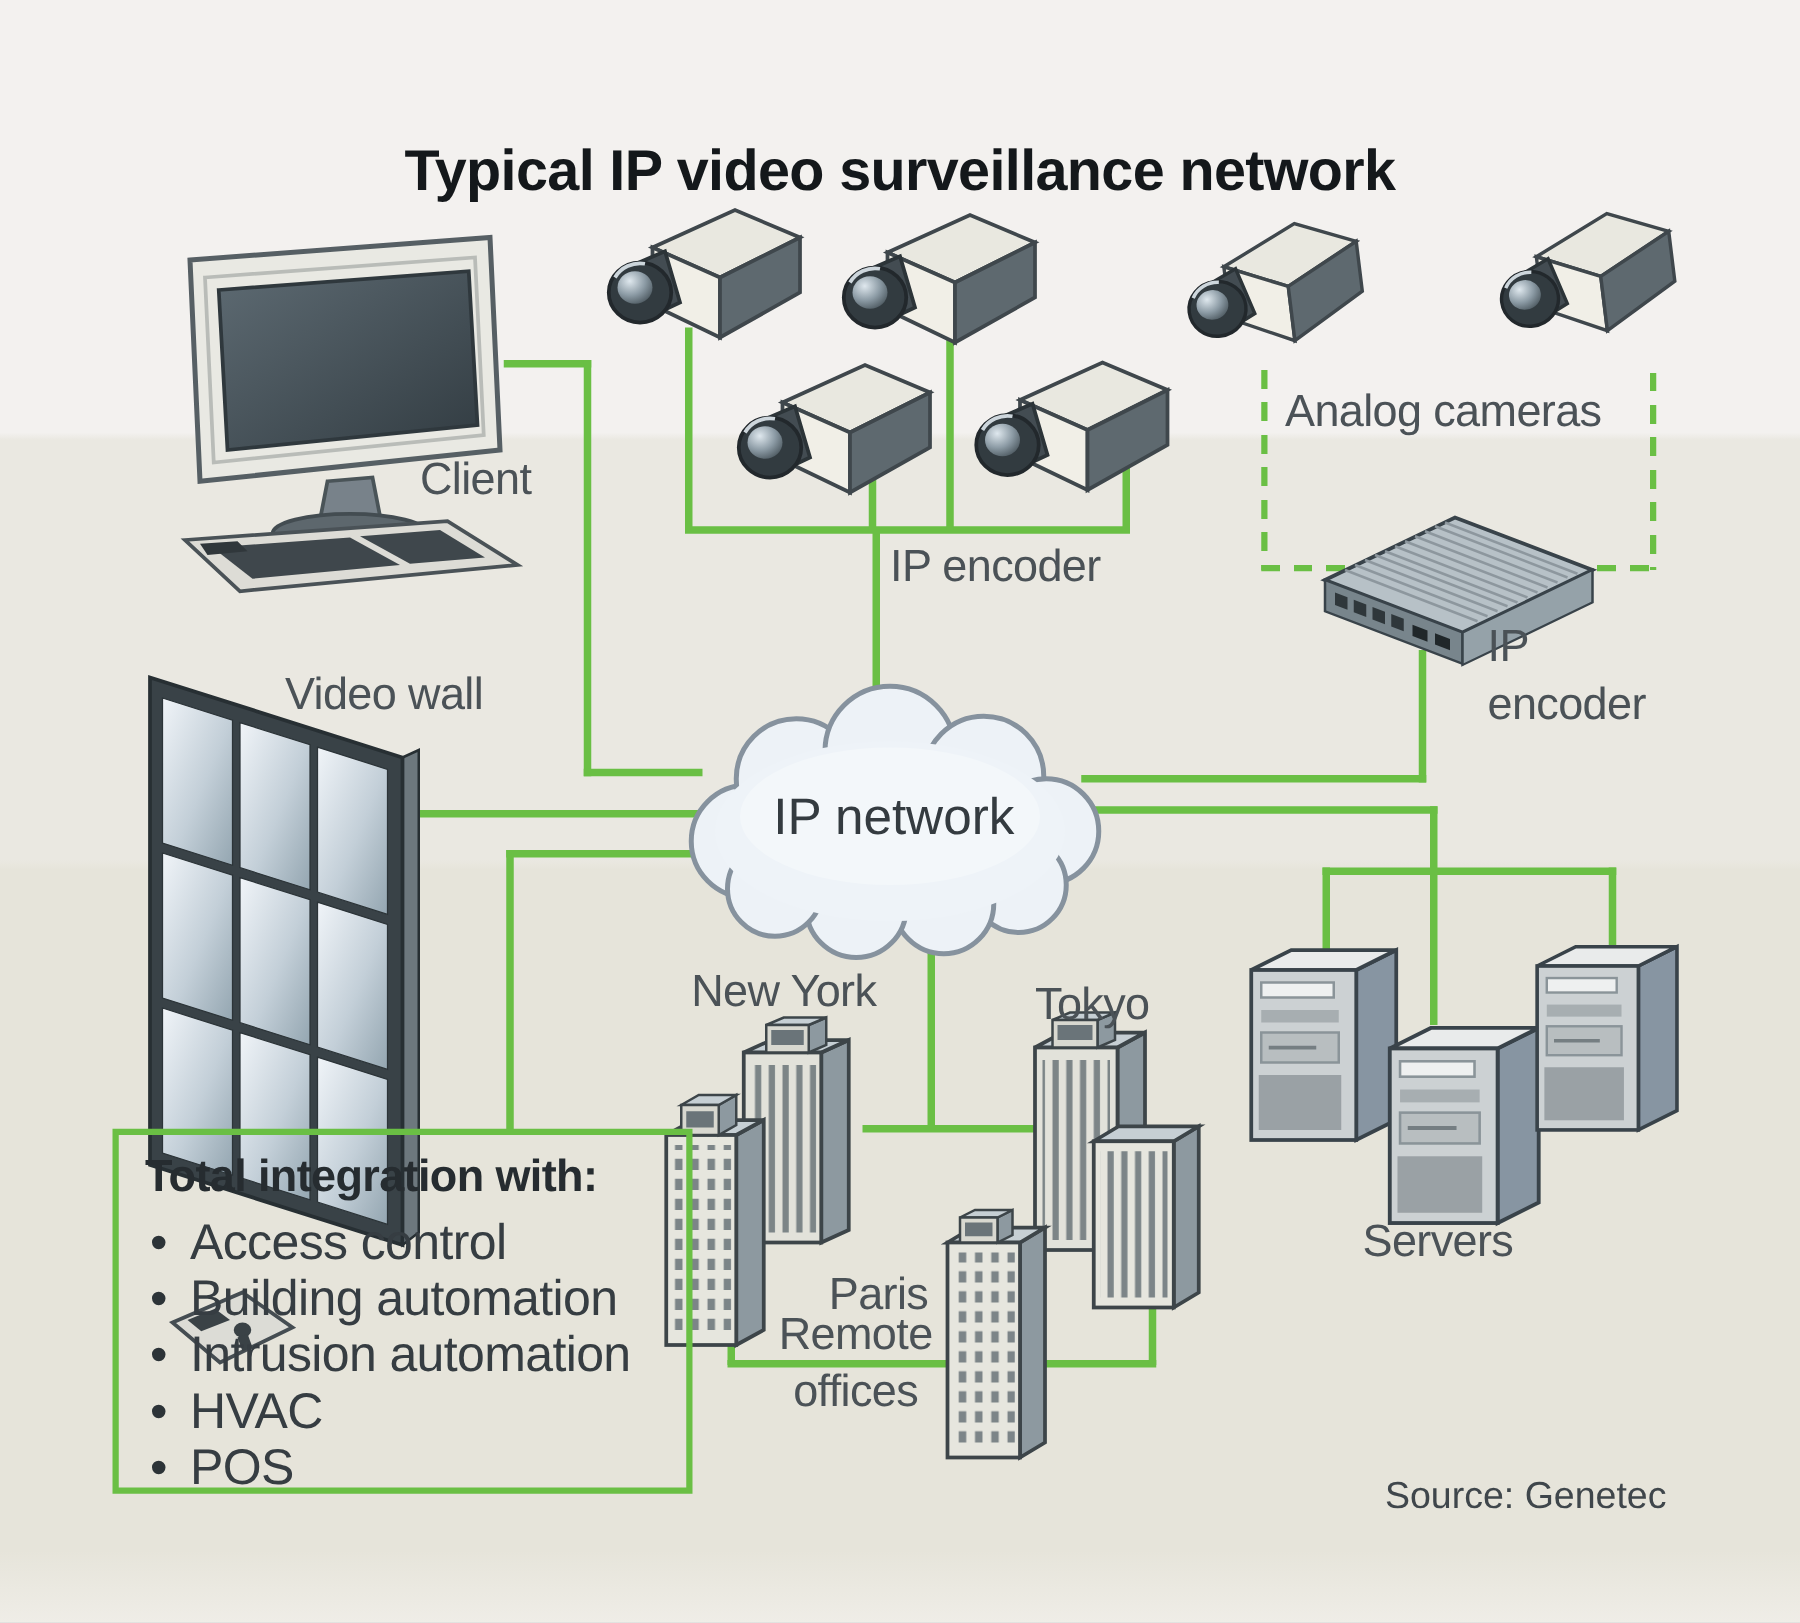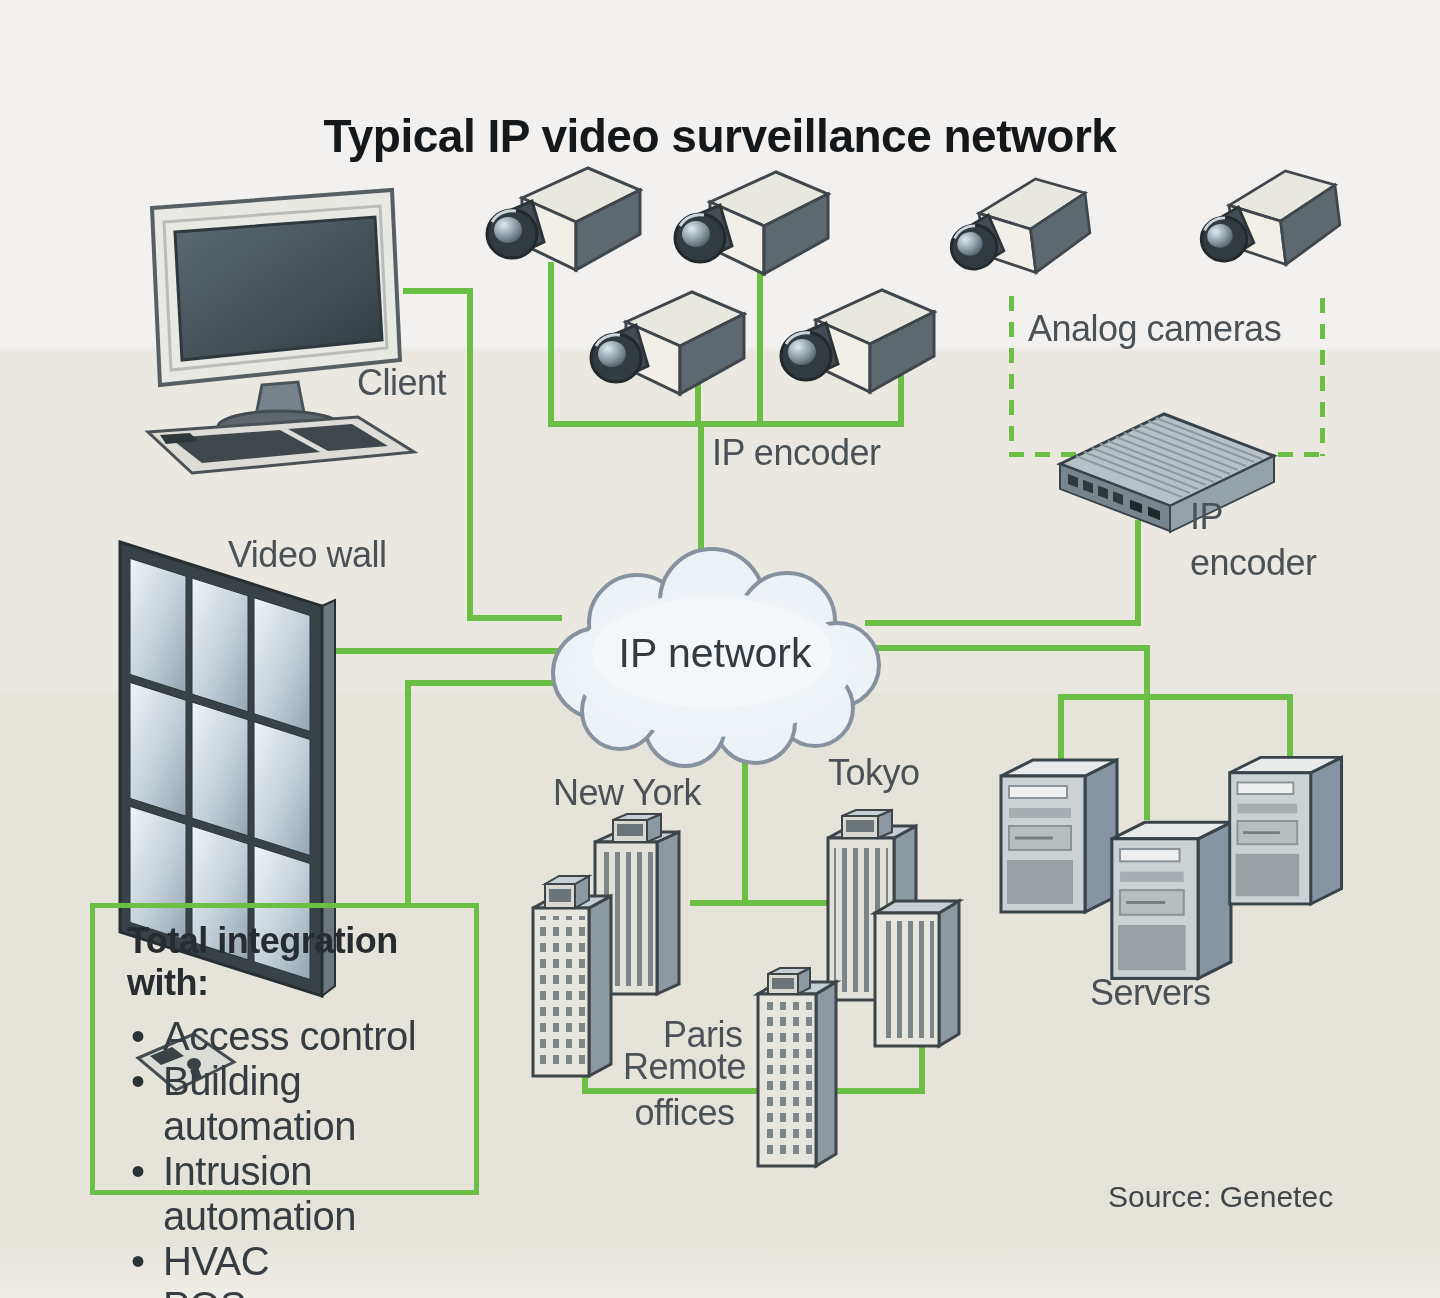--- a/index.html
+++ b/index.html
@@ -16,22 +16,22 @@
   .dashh{position:absolute;height:5px;background:repeating-linear-gradient(to right,#6abf44 0 15px,transparent 15px 26px);}
   .dev{position:absolute;}
   .lbl{position:absolute;color:#4b5257;font-size:36px;font-weight:500;letter-spacing:-0.5px;white-space:pre-line;}
   .title{
     position:absolute;left:0;right:0;top:78px;text-align:center;
     font-size:46px;font-weight:bold;color:#14181b;letter-spacing:-0.5px;
   }
   .cloud-lbl{position:absolute;left:520px;top:630px;width:390px;text-align:center;
     font-size:41px;color:#343b40;font-weight:400;}
   .intbox{
-    position:absolute;left:90px;top:903px;width:389px;height:292px;
-    border:5px solid #6abf44;box-sizing:border-box;padding:12px 0 0 32px;
+    position:absolute;left:90px;top:903px;width:464px;height:292px;
+    border:5px solid #6abf44;box-sizing:border-box;padding:12px 0 0 21px;
   }
   .intbox h3{margin:0 0 10px 0;font-size:36px;font-weight:bold;color:#262c30;letter-spacing:-0.5px;}
   .intbox ul{margin:0;padding:0;list-style:none;}
   .intbox li{position:relative;padding-left:36px;font-size:40px;color:#363d42;line-height:45px;letter-spacing:-0.5px;}
   .intbox li::before{content:"\2022";position:absolute;left:4px;top:0;color:#2c3337;}
   .source{position:absolute;left:1108px;top:1180px;font-size:30px;color:#3f464b;}
 </style>
 </head>
 <body>
 
@@ -271,29 +271,29 @@
     <rect x="6" y="28" width="58" height="172" fill="#e6e6de" stroke="#3d4549" stroke-width="3"></rect>
     <rect x="10" y="36" width="50" height="158" fill="url(#winpat)"></rect>
     <polygon points="46,8 58,2 58,22 46,28" fill="#8d99a0" stroke="#3d4549" stroke-width="2"></polygon>
     <polygon points="16,8 28,2 58,2 46,8" fill="#c6cfd4" stroke="#3d4549" stroke-width="2"></polygon>
     <rect x="16" y="8" width="30" height="20" fill="#d8d8d0" stroke="#3d4549" stroke-width="2"></rect>
     <rect x="20" y="12" width="22" height="11" fill="#6a7479"></rect>
   </svg>
 
   <h1 class="title">Typical IP video surveillance network</h1>
 
-  <div class="lbl" style="left:357px;top:362px">Client</div>
+  <div class="lbl" style="left:336px;top:362px">Client</div>
   <div class="lbl" style="left:712px;top:432px">IP encoder</div>
   <div class="lbl" style="left:1028px;top:308px">Analog cameras</div>
   <div class="lbl" style="left:1190px;top:494px;width:150px;line-height:46px">IP
 encoder</div>
   <div class="lbl" style="left:228px;top:534px">Video wall</div>
   <div class="cloud-lbl">IP network</div>
   <div class="lbl" style="left:553px;top:772px">New York</div>
-  <div class="lbl" style="left:828px;top:752px">Tokyo</div>
+  <div class="lbl" style="left:828px;top:782px">Tokyo</div>
   <div class="lbl" style="left:663px;top:1014px">Paris</div>
   <div class="lbl" style="left:612px;top:1044px;width:145px;text-align:center;line-height:46px">Remote
 offices</div>
   <div class="lbl" style="left:1090px;top:972px">Servers</div>
 
   <div class="intbox">
     <h3>Total integration with:</h3>
     <ul>
       <li>Access control</li>
       <li>Building automation</li>

